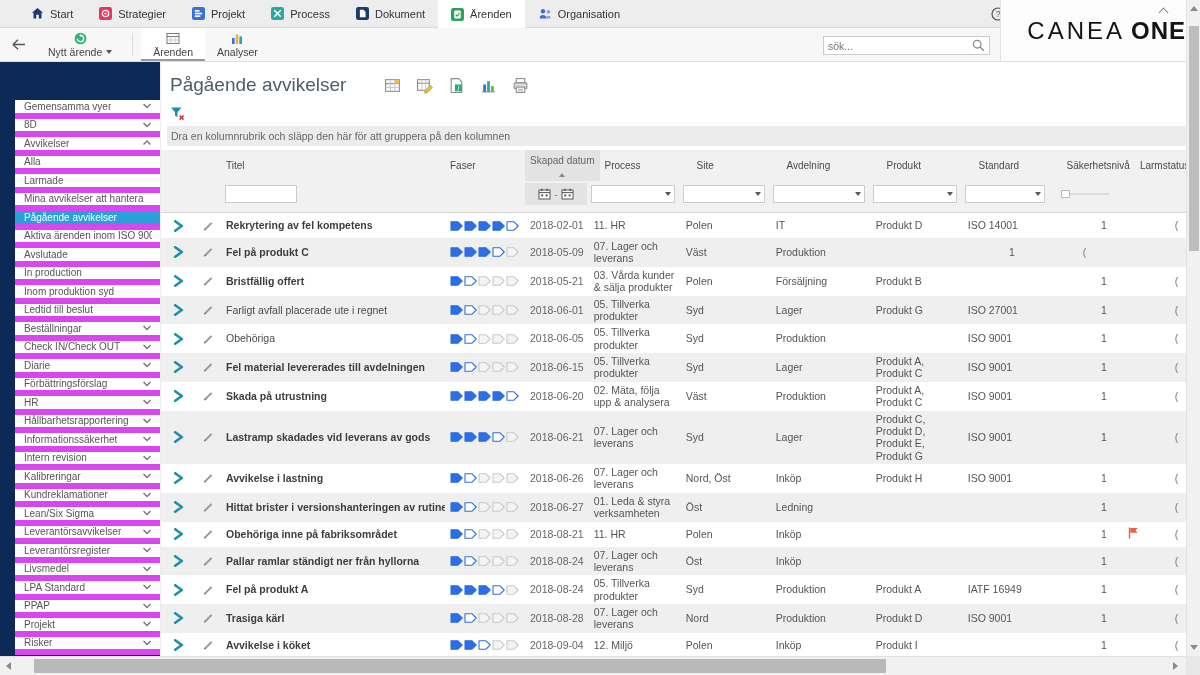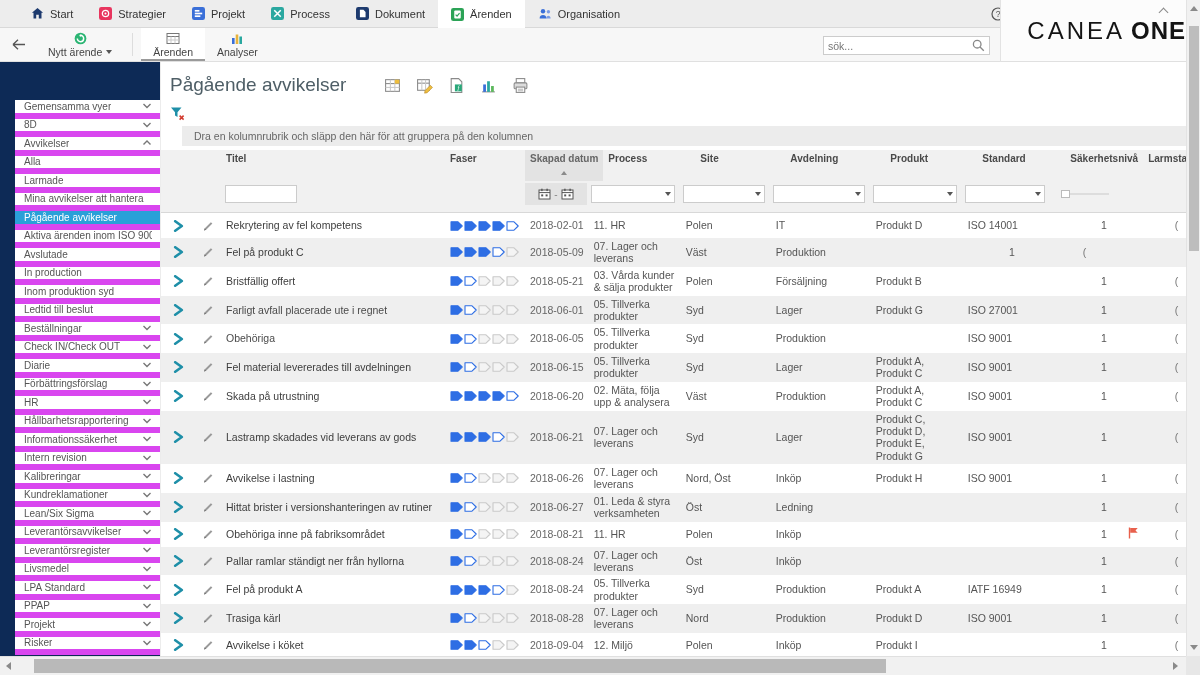--- a/index.html
+++ b/index.html
@@ -43,25 +43,25 @@
 .sb-item.selected{background:#2aa0d8;color:#fff}
 .sb-chev{width:10px;height:10px;flex:0 0 10px;margin-left:4px}
 
 
 .main{position:absolute;left:160px;top:62px;width:1026px;height:594px;background:#fff;overflow:hidden;border-left:1px solid #ececec}
 .main-header{display:flex;align-items:center;margin:12px 0 0 9px;gap:38px}
 .page-title{font-size:19px;color:#4e5e66}
 .mt-icons{display:flex;gap:15px;align-items:center}
 .mt-ic{width:17px;height:17px;cursor:pointer}
 .filter-funnel{margin:10px 0 0 9px;width:15px;height:15px;cursor:pointer}
-.group-bar{margin:5px 0 0 21px;background:#ececec;height:20px;display:flex;align-items:center;padding-left:12px;font-size:10.5px;color:#666}
+.group-bar{margin:5px 0 0 6px;background:#ececec;height:20px;display:flex;align-items:center;padding-left:4px;font-size:10.5px;color:#666}
 
 
 .thead{display:flex;background:#f1f1f1;margin-top:4px;min-height:31px;align-items:center}
-.hcell{display:flex;align-items:flex-start;gap:3px;padding:3px 5px;font-size:10px;font-weight:700;color:#4a4a4a;align-self:stretch}
+.hcell{display:flex;align-items:center;gap:3px;padding:3px 5px;font-size:10px;font-weight:400;color:#4a4a4a;align-self:stretch}
 .hcell .hlbl{line-height:1.2}
 .hcell.col-date{justify-content:center;text-align:center;flex-wrap:wrap}
 .sorted{background:#e3e3e3}
 .sort-asc{width:0;height:0;border-left:3.5px solid transparent;border-right:3.5px solid transparent;border-bottom:4px solid #8a8a8a;display:inline-block}
 .tfilters{display:flex;background:#f1f1f1;border-bottom:1px solid #d8d8d8;padding:2px 0 7px 0}
 .fcell{display:flex;align-items:center;padding:0 4px;height:22px}
 .f-text{width:100%;height:18px;border:1px solid #ccc;background:#fff;font-size:10px;padding:0 3px;font-family:inherit}
 .fcell.col-title .f-text{width:72px}
 .f-select{flex:1;height:18px;border:1px solid #ccc;background:#fff;position:relative;cursor:pointer}
 .f-arrow{position:absolute;right:3px;top:6px;width:0;height:0;border-left:3.5px solid transparent;border-right:3.5px solid transparent;border-top:4.5px solid #555}
@@ -69,21 +69,21 @@
 .fcell.col-date{justify-content:center}
 .f-slider{flex:1;height:2px;background:#ddd;position:relative;margin:0 8px}
 .f-slider-handle{position:absolute;left:0;top:-3px;width:9px;height:8px;background:#fff;border:1px solid #bbb;cursor:pointer}
 .tbody{background:#fff}
 .trow{display:flex;align-items:center;min-height:25px;background:#fff}
 .trow.alt{background:#efefef}
 .cell{padding:2px 5px;font-size:10.5px;color:#555;line-height:1.18}
 .col-expand{flex:0 0 34px;display:flex;justify-content:center}
 .col-edit{flex:0 0 26px;display:flex;justify-content:center}
 .col-title{flex:0 0 224px;white-space:nowrap;overflow:hidden;color:#4a4a4a}
-.col-title.bold{font-weight:400;color:#3d3d3d}
+.col-title.bold{font-weight:700;color:#3d3d3d}
 .col-phases{flex:0 0 80px}
 .trow .col-phases{display:flex;gap:1px;align-items:center}
 .col-date{flex:0 0 62px;white-space:nowrap;color:#666}
 .col-process{flex:0 0 92px}
 .col-site{flex:0 0 90px}
 .col-avdelning{flex:0 0 100px}
 .col-produkt{flex:0 0 92px}
 .col-standard{flex:0 0 88px}
 .col-sakerhetsniva{flex:0 0 72px}
 .trow .col-sakerhetsniva{text-align:right;padding-right:16px}

